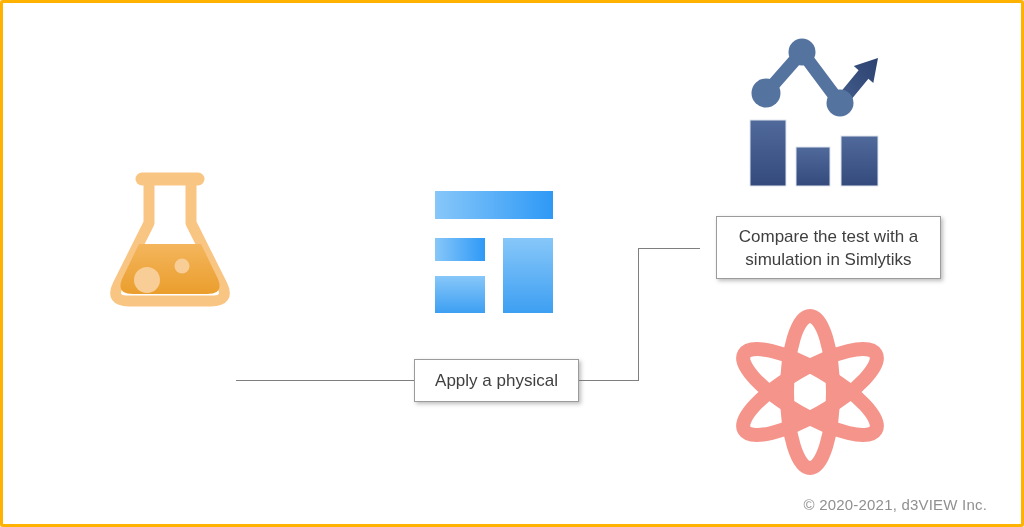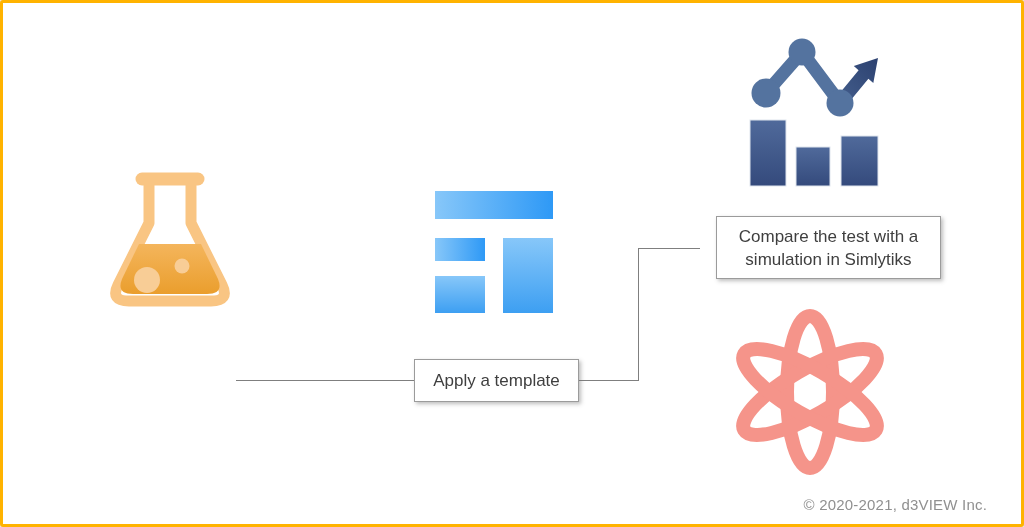--- a/index.html
+++ b/index.html
@@ -113,21 +113,21 @@
     </g>
   </svg>
 
   <div class="connector" style="left:233px; top:377px; width:178px; height:1px;"></div>
   <div class="connector" style="left:576px; top:377px; width:60px; height:1px;"></div>
   <div class="connector" style="left:635px; top:245px; width:1px; height:133px;"></div>
   <div class="connector" style="left:636px; top:245px; width:61px; height:1px;"></div>
 
 
   <div class="label-box" style="left:411px; top:356px; width:165px; height:43px;">
-    <span>Apply a template</span>
+    <span>Apply a physical</span>
   </div>
 
   <div class="label-box" style="left:697px; top:213px; width:225px; height:63px;margin-left:16px;">
     <span>Compare the test with a
 simulation in Simlytiks</span>
   </div>
 
   <div class="footer-copyright">© 2020-2021, d3VIEW Inc.</div>
 
 </div>

